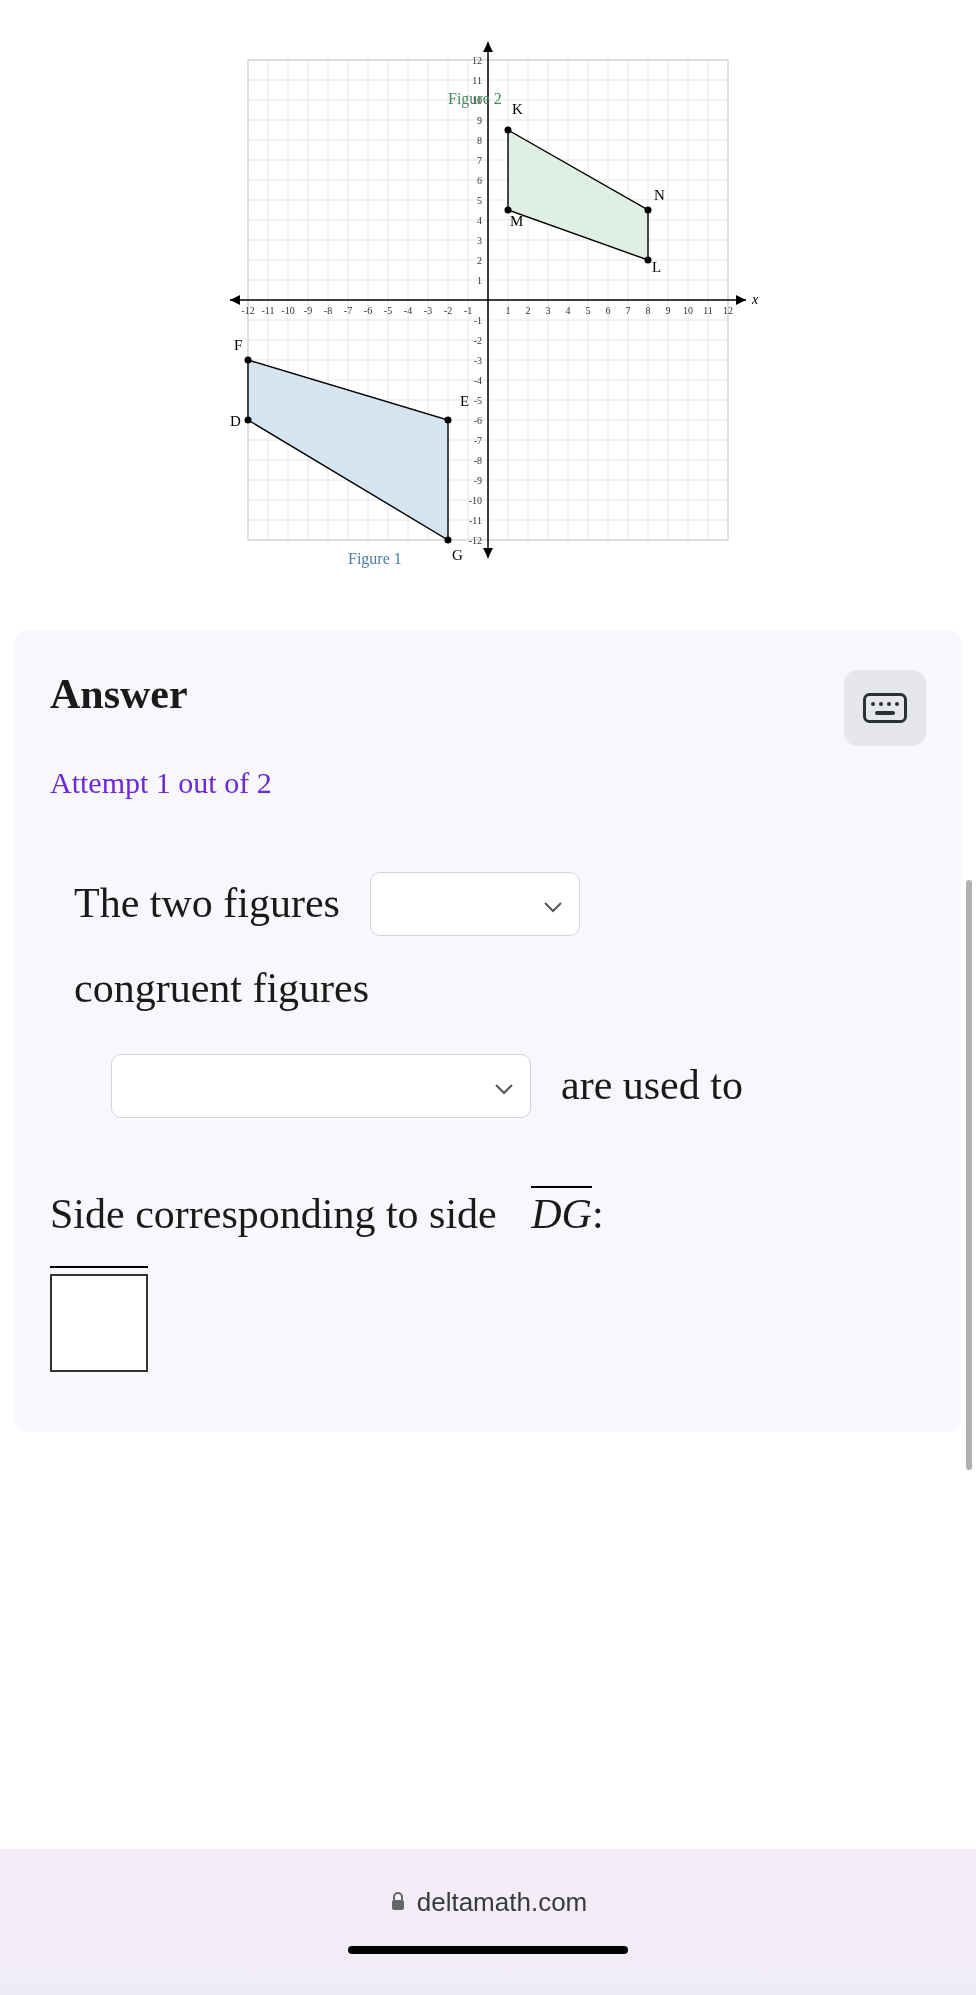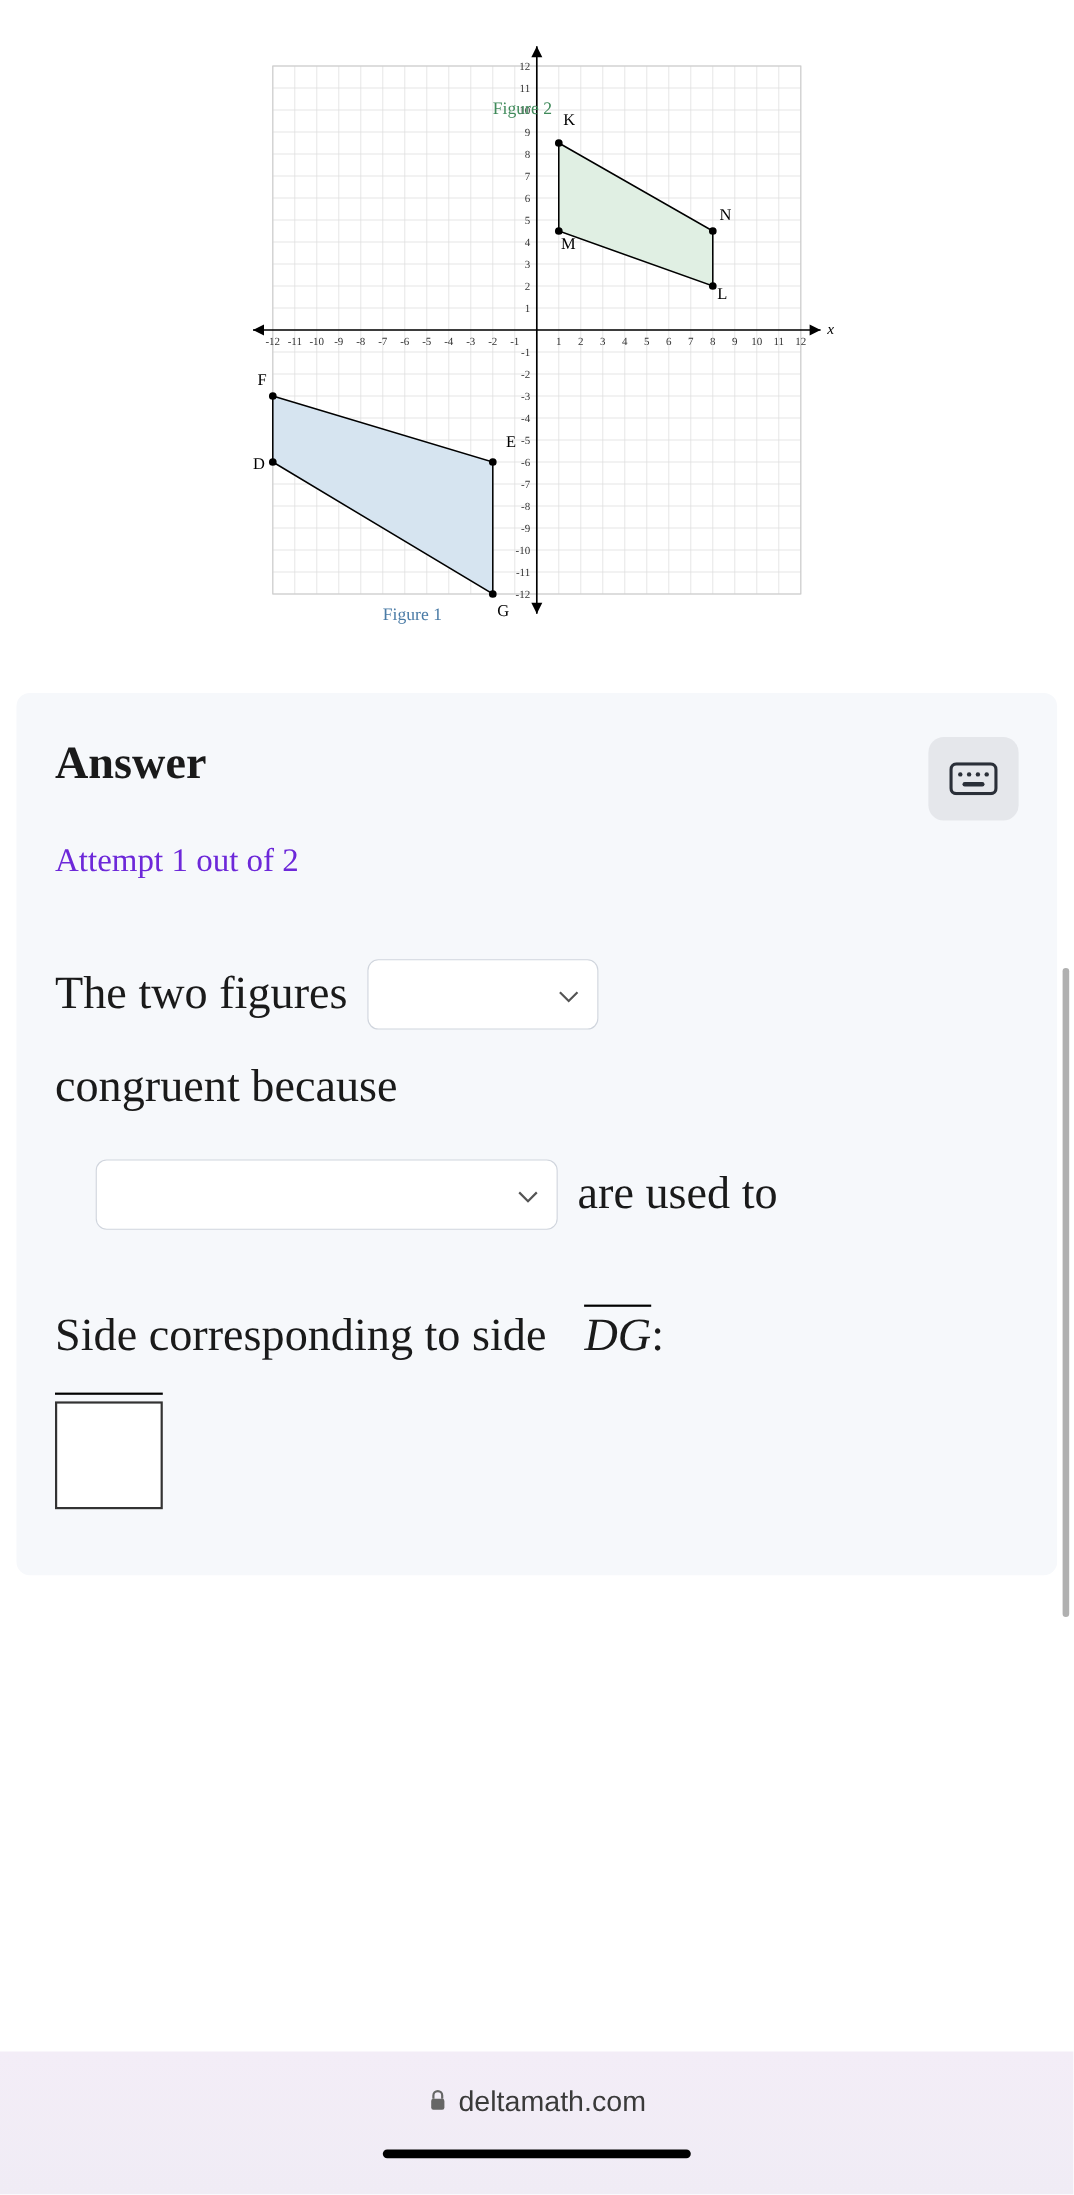--- a/index.html
+++ b/index.html
@@ -4,33 +4,33 @@
 <style>
 * { margin: 0; padding: 0; box-sizing: border-box; }
 body { font-family: Georgia, 'Times New Roman', serif; background: #fff; width: 976px; height: 1995px; position: relative; }
 .chart-area { width: 100%; height: 590px; padding: 10px 0; display: flex; justify-content: center; }
 .chart-area svg { display: block; }
 .answer-section { background: #f6f8fb; margin: 40px 15px 0 15px; border-radius: 12px; padding: 40px 35px 60px 35px; }
 .answer-header { display: flex; justify-content: space-between; margin-bottom: 20px; }
 .answer-title { font-size: 42px; font-weight: bold; color: #1a1a1a; }
 .keyboard-btn { width: 82px; height: 76px; background: #e5e7eb; border: none; border-radius: 14px; display: flex; align-items: center; justify-content: center; cursor: pointer; }
 .attempt-text { font-size: 30px; color: #6d28d9; margin-bottom: 70px; }
-.sentence-row { display: flex; flex-wrap: wrap; align-items: center; gap: 16px 18px; margin-bottom: 18px; }
+.sentence-row { display: flex; flex-wrap: wrap; align-items: center; gap: 16px 30px; margin-bottom: 18px; margin-left: 24px; }
 .sentence-text { font-size: 42px; color: #1a1a1a; line-height: 1.6; }
 .dropdown { position: relative; display: inline-flex; align-items: center; background: #fff; border: 1px solid #d0d5dd; border-radius: 10px; height: 64px; min-width: 210px; padding: 0 48px 0 16px; font-size: 28px; }
 .dropdown.wide { min-width: 420px; }
 .dropdown-chevron { position: absolute; right: 16px; top: 50%; transform: translateY(-50%); }
 .side-block { margin-top: 70px; }
 .side-prompt { font-size: 42px; color: #1a1a1a; }
 .side-input-wrap { margin-top: 28px; display: inline-block; position: relative; }
 .overline { display: block; height: 2px; background: #000; margin-bottom: 6px; width: 98px; }
 .side-input { width: 98px; height: 98px; border: 2px solid #333; background: #fff; font-size: 36px; text-align: center; }
 .overline-inline { position: relative; display: inline-block; font-style: italic; margin-left: 24px; }
 .overline-inline::before { content: ""; position: absolute; top: -4px; left: 0; right: 0; height: 2px; background: #000; }
-.footer-bar { position: absolute; bottom: 0; left: 0; right: 0; height: 130px; background: linear-gradient(to bottom, #f3edf7, #f0ecf5); display: flex; flex-direction: column; align-items: center; justify-content: center; gap: 28px; }
+.footer-bar { position: absolute; bottom: 0; left: 0; right: 0; height: 146px; background: linear-gradient(to bottom, #f3edf7, #f0ecf5); display: flex; flex-direction: column; align-items: center; justify-content: center; gap: 28px; }
 .url-row { display: flex; align-items: center; gap: 10px; font-size: 26px; color: #3a3a3a; font-family: -apple-system, sans-serif; margin-top: 6px; }
 .home-indicator { width: 280px; height: 8px; background: #000; border-radius: 4px; margin-bottom: 10px; }
 .scroll-indicator { position: absolute; right: 4px; top: 880px; width: 6px; height: 590px; background: #b0b0b0; border-radius: 3px; }
 </style>
 </head>
 <body>
 
 <div class="chart-area">
 <svg id="graph-svg" width="620" height="580" viewBox="0 0 620 580">
       <line x1="70" y1="530" x2="70" y2="50" stroke="#ddd" stroke-width="0.7"></line>
@@ -182,21 +182,21 @@
     <span class="sentence-text">The two figures</span>
     <div class="dropdown">
       <span class="dropdown-chevron">
         <svg width="20" height="12" viewBox="0 0 20 12">
             <path d="M2 2 L10 10 L18 2" stroke="#555" stroke-width="2" fill="none"></path>
           </svg>
       </span>
     </div>
   </div>
   <div class="sentence-row">
-    <span class="sentence-text">congruent because</span>
+    <span class="sentence-text">congruent figures</span>
   </div>
   <div class="sentence-row" style="margin-top:30px;padding-left:37px;">
     <div class="dropdown wide">
       <span class="dropdown-chevron">
         <svg width="20" height="12" viewBox="0 0 20 12">
             <path d="M2 2 L10 10 L18 2" stroke="#555" stroke-width="2" fill="none"></path>
           </svg>
       </span>
     </div>
     <span class="sentence-text">are used to</span>

